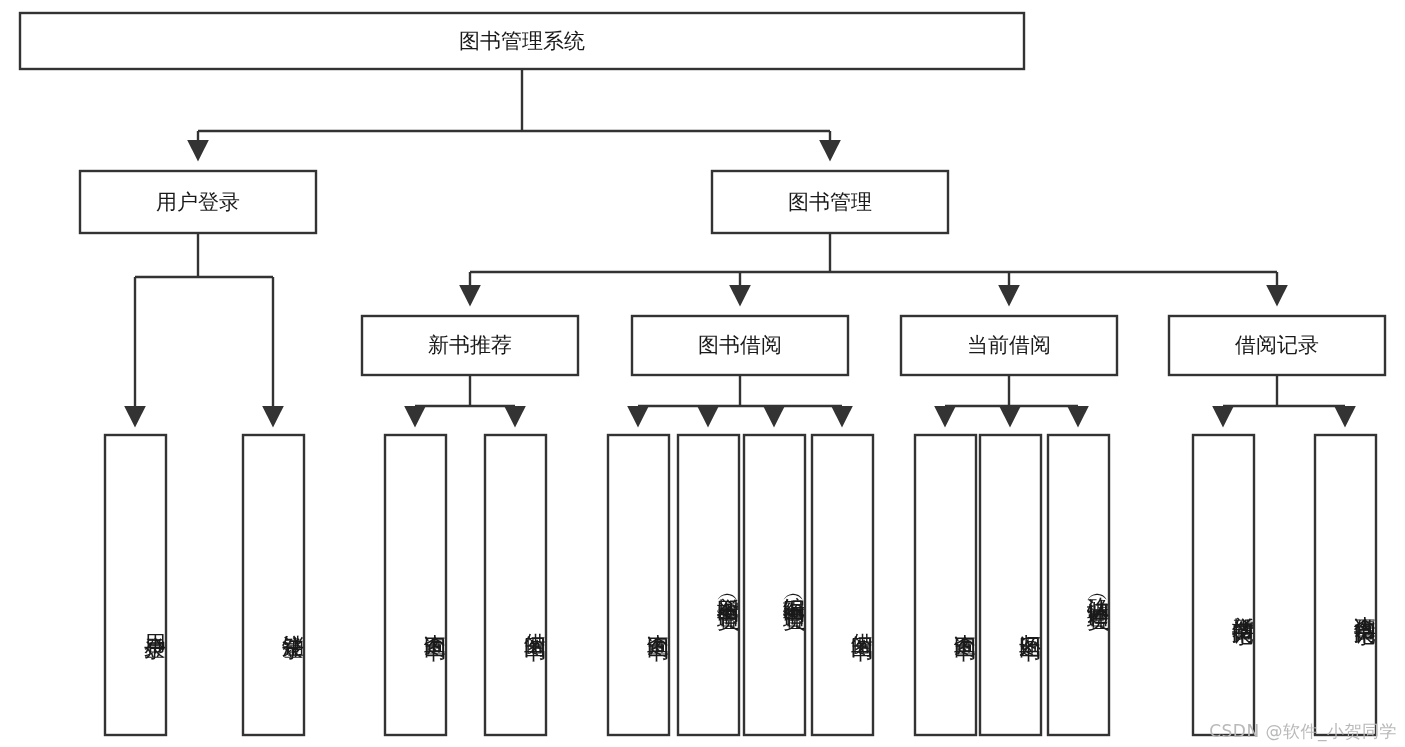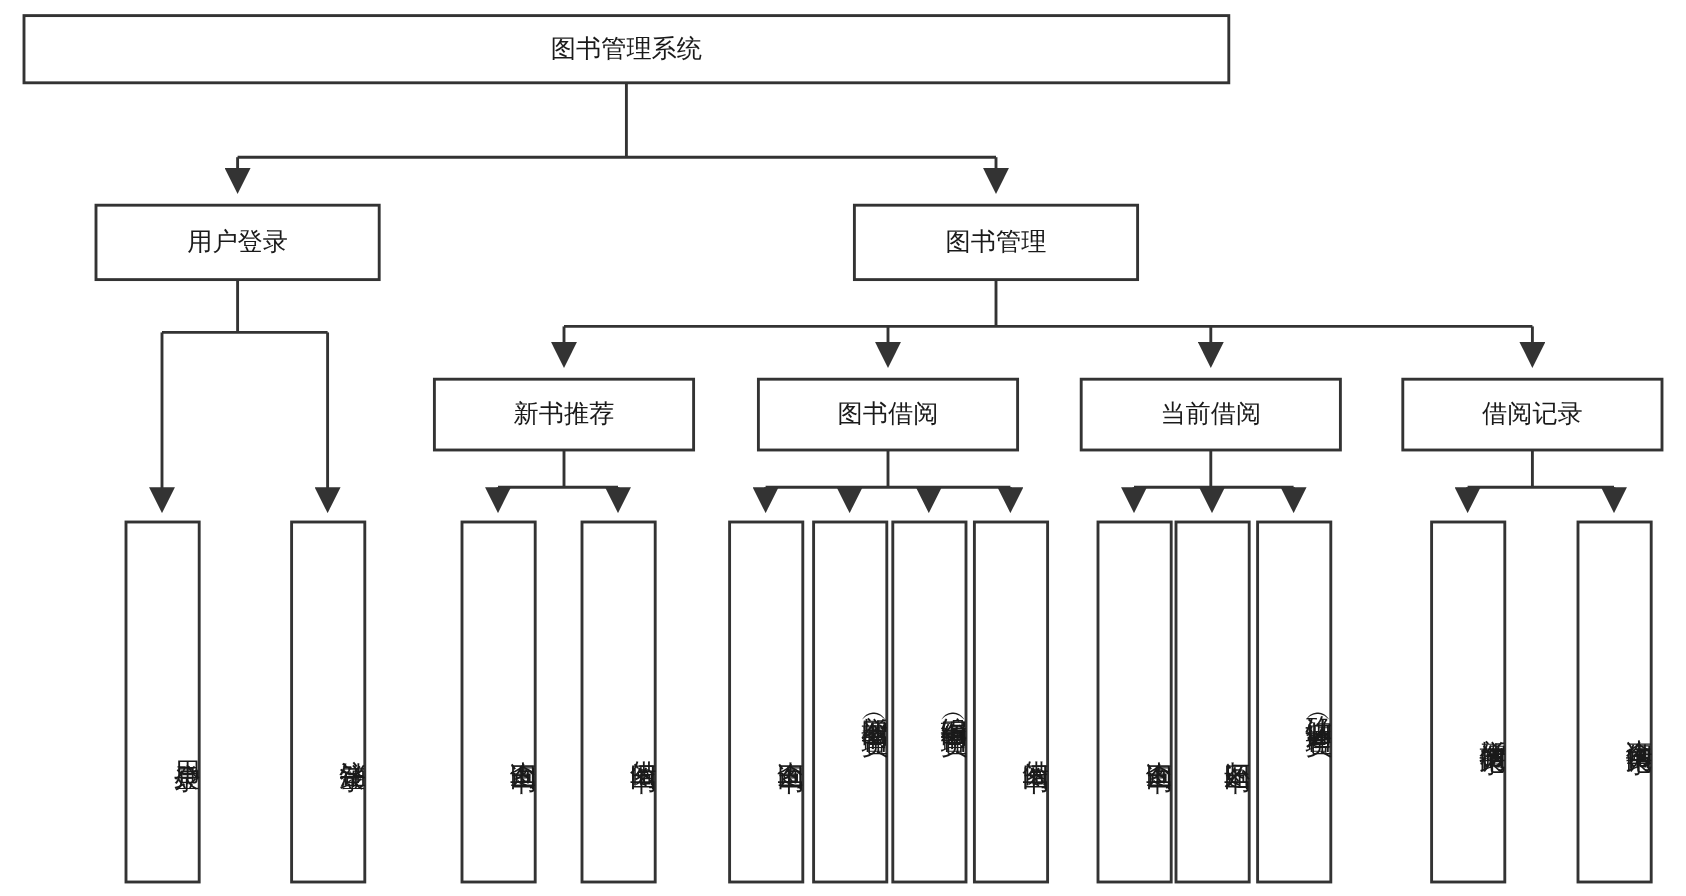--- a/index.html
+++ b/index.html
@@ -204,13 +204,14 @@
   <div class="vlabel" style="left:744px; top:443px;  width:61px; height:290px;">编辑图书（管理员）</div>
   <div class="vlabel" style="left:812px; top:505px;  width:61px; height:230px;">借阅图书</div>
 
   <div class="vlabel" style="left:915px; top:505px;  width:61px; height:230px;">查询图书</div>
   <div class="vlabel" style="left:980px; top:505px;  width:61px; height:230px;">归还图书</div>
   <div class="vlabel" style="left:1048px; top:443px; width:61px; height:290px;">确认归还（管理员）</div>
 
   <div class="vlabel" style="left:1193px; top:473px; width:61px; height:262px;">新增借阅记录</div>
   <div class="vlabel" style="left:1315px; top:473px; width:61px; height:262px;">查询借阅记录</div>
 
+  <div class="watermark">CSDN @软件_小贺同学</div>
 </div>
 
 </body></html>

